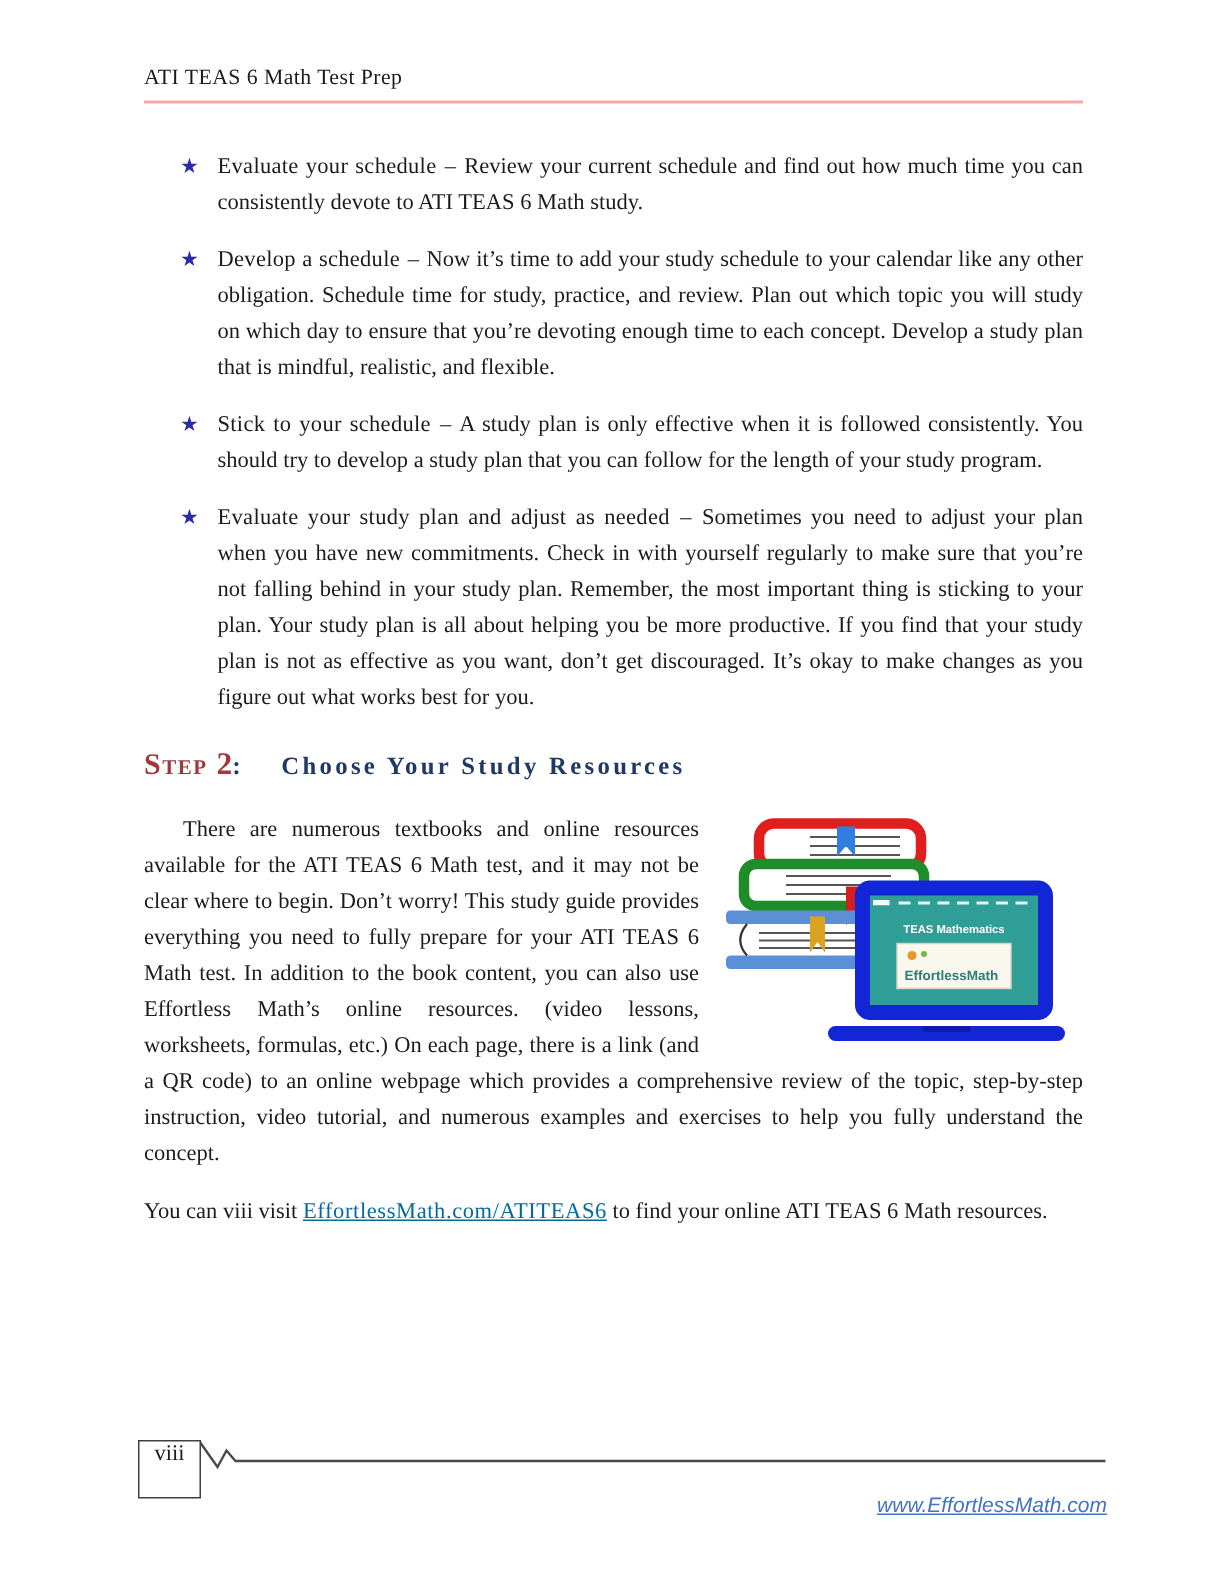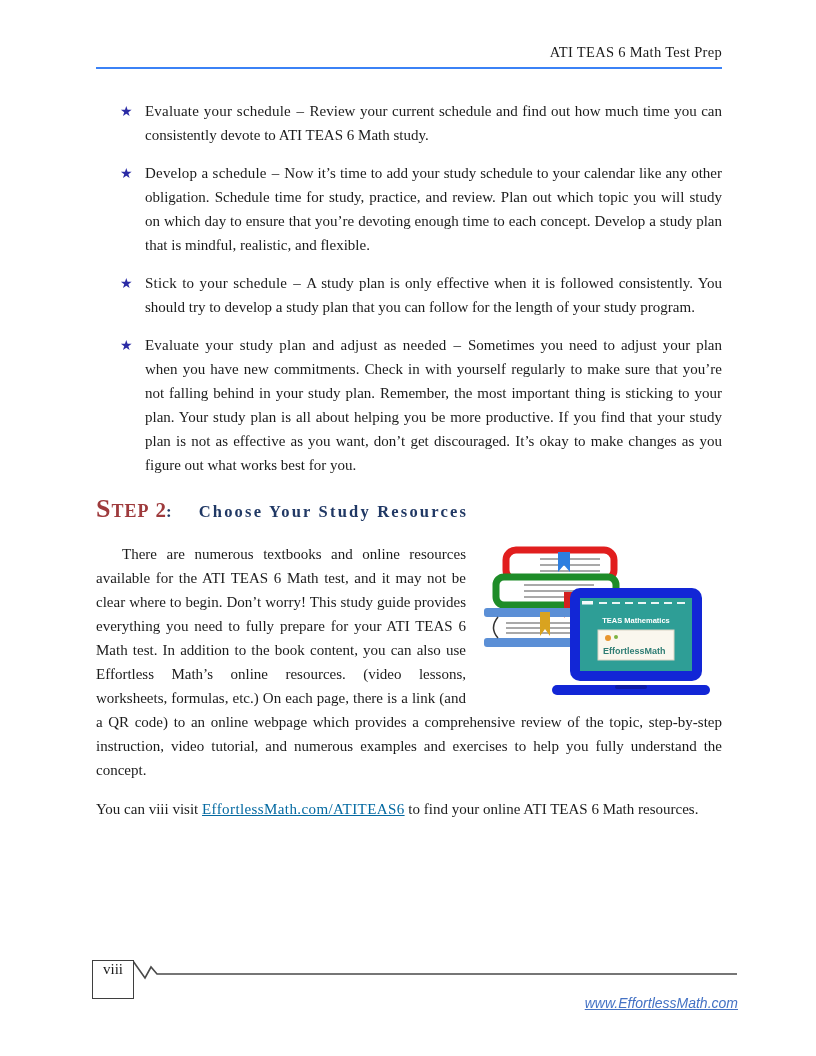--- a/index.html
+++ b/index.html
@@ -4,37 +4,37 @@
 <style>
   html,body { margin:0; padding:0; }
   body {
     width:816px; height:1056px; position:relative; background:#ffffff;
     font-family:"Liberation Serif","DejaVu Serif",serif; color:#1b1b1b;
     overflow:hidden;
   }
   .page-inner { padding:44px 94px 0 96px; }
 
   .page-header {
-    text-align:right; font-size:14.5px; letter-spacing:0.3px;
-    padding-bottom:6px; border-bottom:2px solid #3b82f6;
+    text-align:left; font-size:14.5px; letter-spacing:0.3px;
+    padding-bottom:6px; border-bottom:2px solid #fca5a5;
   }
 
   ul.tips { list-style:none; margin:30px 0 0 0; padding:0; }
   ul.tips li {
     position:relative; padding-left:49px; margin-bottom:14px;
     font-size:15px; line-height:24px; text-align:justify;
   }
   ul.tips .star {
     position:absolute; left:24px; top:1px; color:#2b2ba5; font-size:14px;
   }
   ul.tips .lead { font-weight:normal; letter-spacing:0.2px; }
   ul.tips .sep { padding:0 1px; }
 
   h2.step-heading { margin:18px 0 16px 0; font-weight:bold; line-height:28px; }
-  .step-sc { font-variant:small-caps; color:#9e3a3c; font-size:26px; letter-spacing:1px; }
+  .step-sc { font-variant:small-caps; color:#9e3a3c; font-size:20px; letter-spacing:1px; }
   .step-num { color:#9e3a3c; font-size:21px; }
   .step-colon { color:#203864; font-size:17px; }
   .step-title { color:#203864; font-size:16.5px; letter-spacing:2.2px; margin-left:21px; }
 
   p.body-par { font-size:15px; line-height:24px; text-align:justify; margin:0 0 15px 0; }
   p.indent { text-indent:26px; }
 
   .illustration-float { float:right; width:240px; height:152px; margin:2px 0 6px 16px; }
   .illustration-float svg { display:block; width:100%; height:100%; }
 

